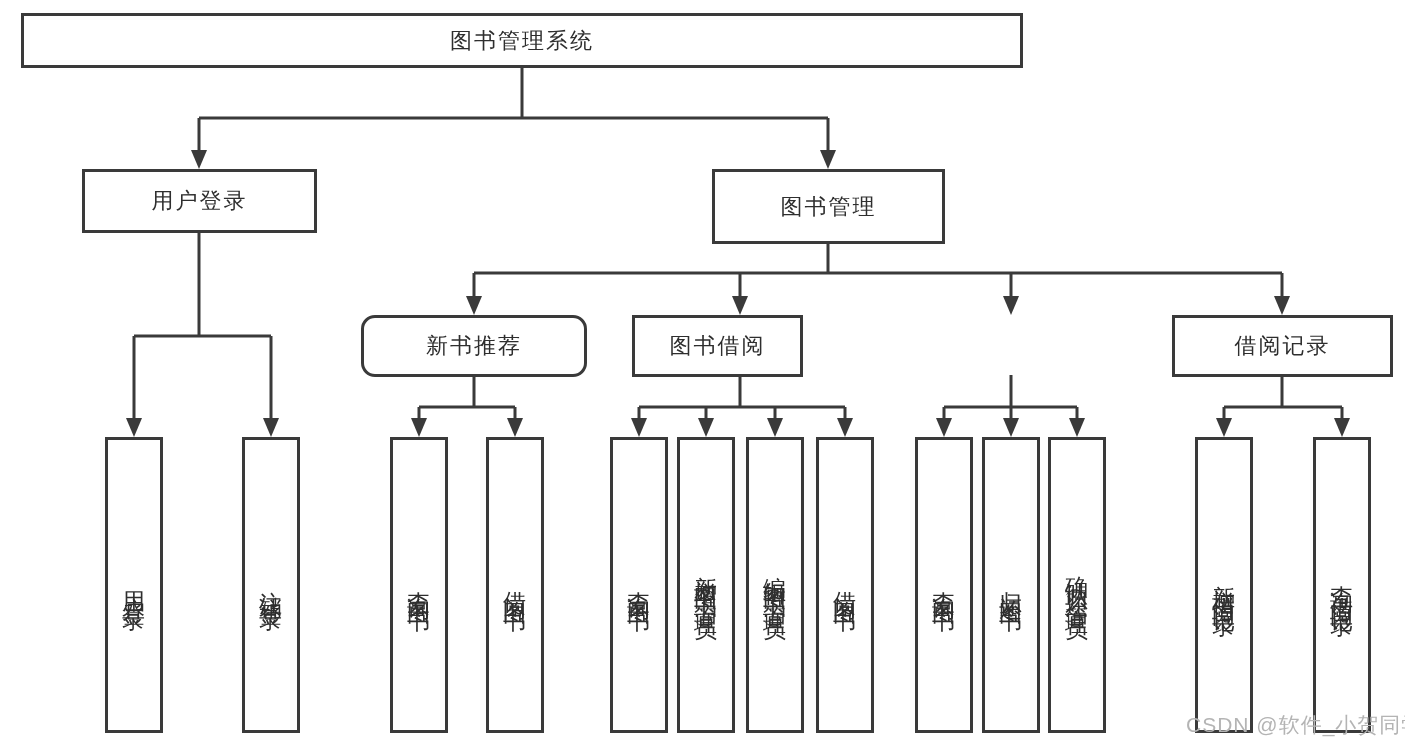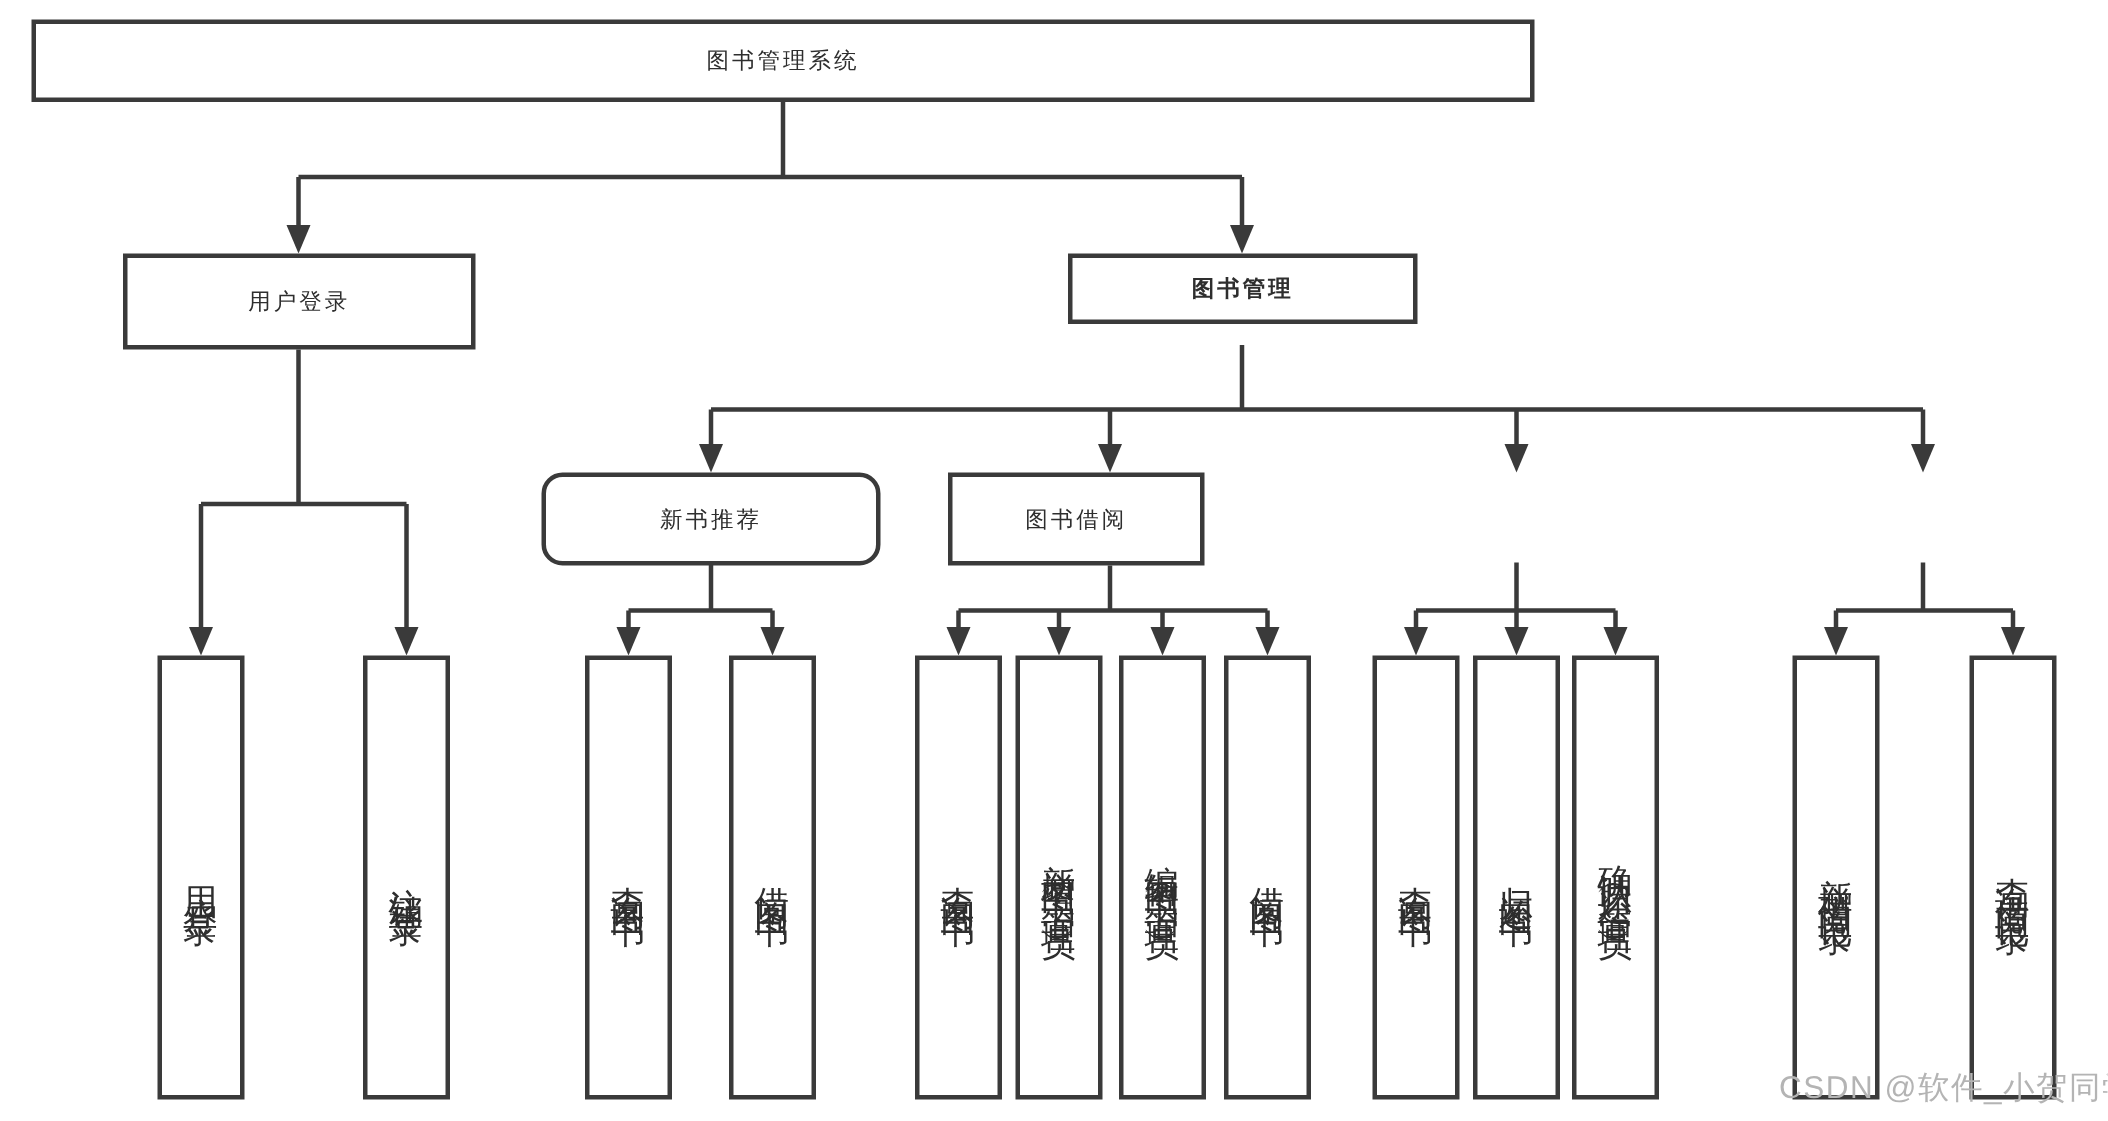--- a/index.html
+++ b/index.html
@@ -25,21 +25,21 @@
     background: #ffffff;
     border: 3px solid #3a3a3a;
     display: flex;
     align-items: center;
     justify-content: center;
     color: #2e2e2e;
     z-index: 2;
   }
 
   .node.hnode {
-    font-size: 15px;
+    font-size: 22px;
     letter-spacing: 2px;
   }
 
   .node.leaf .vtext {
     writing-mode: vertical-rl;
     text-orientation: mixed;
     font-size: 23px;
     line-height: 1.05;
     letter-spacing: 6px;
     color: #2e2e2e;
@@ -102,29 +102,32 @@
     </g>
   </svg>
 
   <div class="node hnode" style="left:21px; top:13px; width:1002px; height:55px;">
     <span>图书管理系统</span>
   </div>
 
   <div class="node hnode" style="left:82px; top:169px; width:235px; height:64px;">
     <span>用户登录</span>
   </div>
-  <div class="node hnode" style="left:712px; top:169px; width:233px; height:47px;font-weight:bold;">
+  <div class="node hnode" style="left:712px; top:169px; width:233px; height:75px;">
     <span>图书管理</span>
   </div>
 
   <div class="node hnode" style="left:361px; top:315px; width:226px; height:62px;border-radius:14px;">
     <span>新书推荐</span>
   </div>
   <div class="node hnode" style="left:632px; top:315px; width:171px; height:62px;">
     <span>图书借阅</span>
+  </div>
+  <div class="node hnode" style="left:1172px; top:315px; width:221px; height:62px;">
+    <span>借阅记录</span>
   </div>
 
   <div class="node leaf" style="left:105px; top:437px; width:58px; height:296px;">
     <span class="vtext">用户登录</span>
   </div>
   <div class="node leaf" style="left:242px; top:437px; width:58px; height:296px;">
     <span class="vtext">注销登录</span>
   </div>
 
   <div class="node leaf" style="left:390px; top:437px; width:58px; height:296px;">

